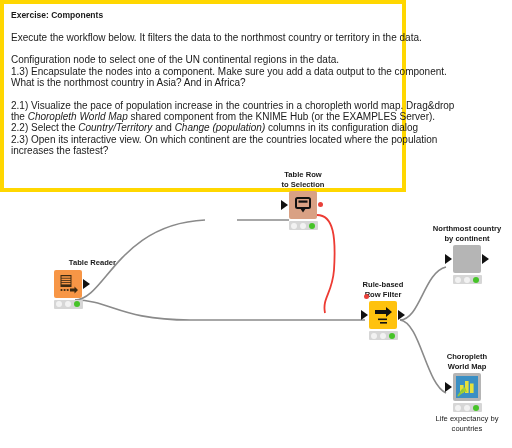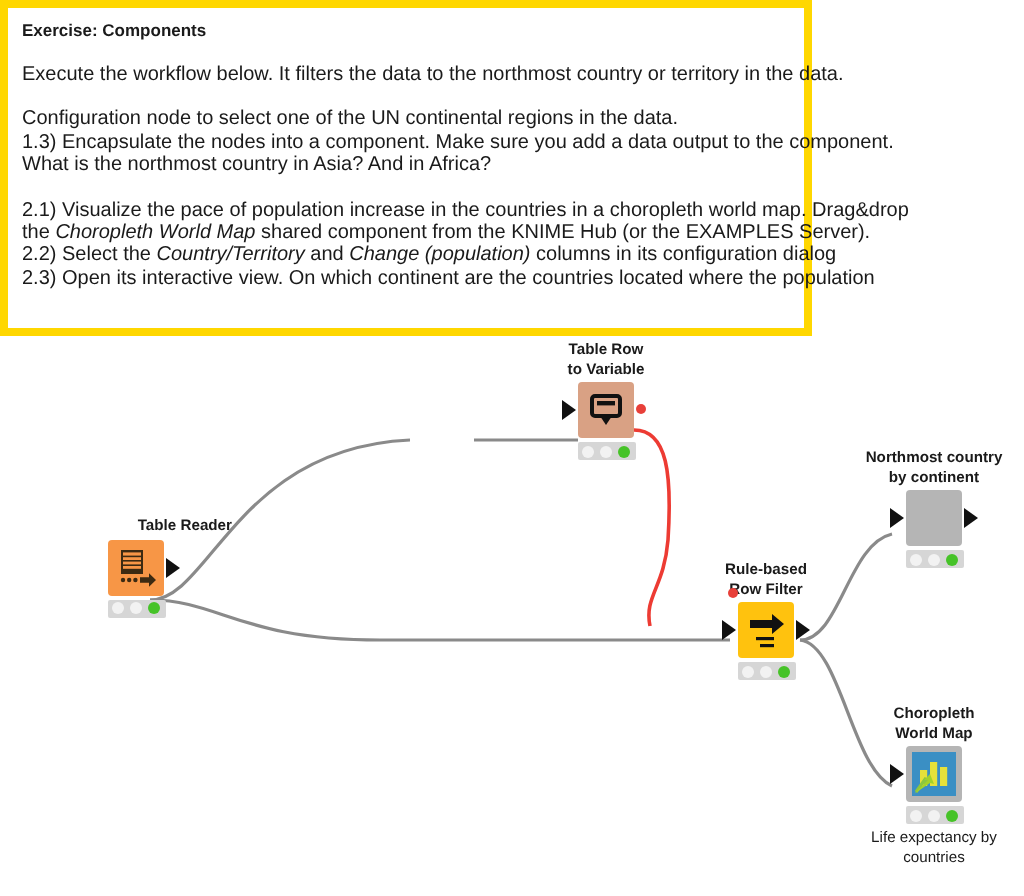--- a/index.html
+++ b/index.html
@@ -14,21 +14,21 @@
     overflow: hidden;
     position: relative;
   }
 
   
   #exercise-box {
     position: absolute;
     left: 0px;
     top: 0px;
     width: 406px;
-    height: 168px;
+    height: 192px;
     box-sizing: border-box;
     border: 4px solid #FFD700;
     background: #ffffff;
     padding: 5px 7px 0 7px;
   }
   #exercise-box .etitle {
     font-size: 8.5px;
     font-weight: bold;
     color: #1a1a1a;
     line-height: 12px;
@@ -191,20 +191,21 @@
     <span class="ln">Configuration node to select one of the UN continental regions in the data.</span>
     <span class="ln">1.3) Encapsulate the nodes into a component. Make sure you add a data output to the component.</span>
     <span class="ln">What is the northmost country in Asia? And in Africa?</span>
   </p>
 
   <p class="para tight">
     <span class="ln">2.1) Visualize the pace of population increase in the countries in a choropleth world map. Drag&amp;drop</span>
     <span class="ln"><span>the </span><i>Choropleth World Map</i><span> shared component from the KNIME Hub (or the EXAMPLES Server).</span></span>
     <span class="ln"><span>2.2) Select the </span><i>Country/Territory</i><span> and </span><i>Change (population)</i><span>  columns in its configuration dialog</span></span>
     <span class="ln">2.3) Open its interactive view. On which continent are the countries located where the population</span>
+    <span class="ln">increases the fastest?</span>
   </p>
 </div>
 
 <div id="workflow">
 
   <svg id="wf-svg" viewBox="0 0 512 276">
 
     <path d="M 75,128 C 105,128 118,52 205,48" fill="none" stroke="#8a8a8a" stroke-width="1.6"></path>
 
     <path d="M 75,128 C 110,128 120,148 190,148 L 365,148" fill="none" stroke="#8a8a8a" stroke-width="1.6"></path>
@@ -239,21 +240,21 @@
     <div class="status">
       <i></i>
       <i></i>
       <i class="green"></i>
     </div>
   </div>
 
 
   <div class="node" style="left:303px; top:-2px;">
     <div class="nname">Table Row
-to Variable</div>
+to Selection</div>
     <div class="nbody">
       <div class="nicon ic-t2v">
         <svg class="glyph" viewBox="0 0 28 28">
           <rect x="7" y="7" width="14" height="10" rx="1.5" fill="none" stroke="#111" stroke-width="2"></rect>
           <rect x="9.5" y="9.5" width="9" height="2.2" fill="#111"></rect>
           <path d="M11,17 L17,17 L14,21.5 Z" fill="#111"></path>
         </svg>
       </div>
       <span class="port in"></span>
       <span class="port flowvar out-fv" style="top:11px;"></span>

